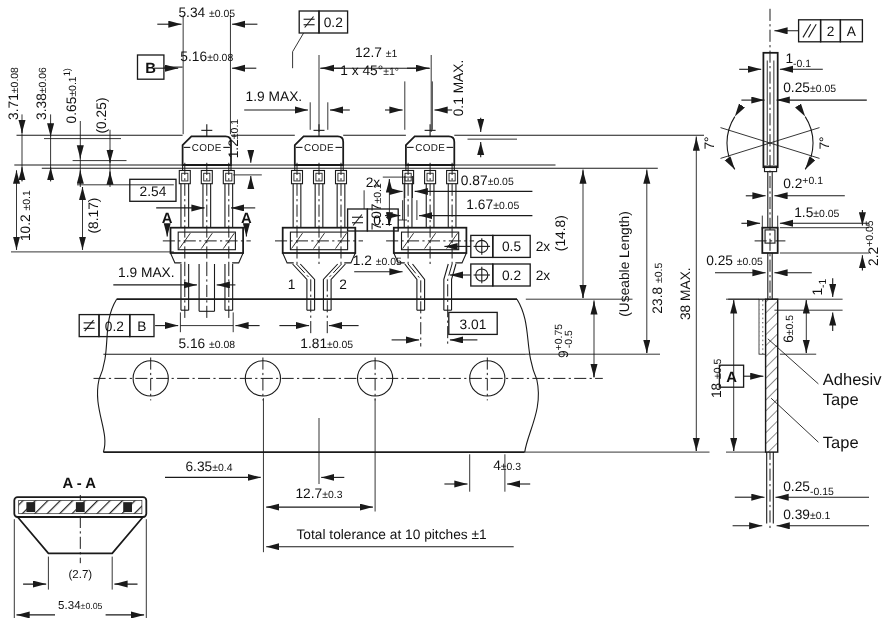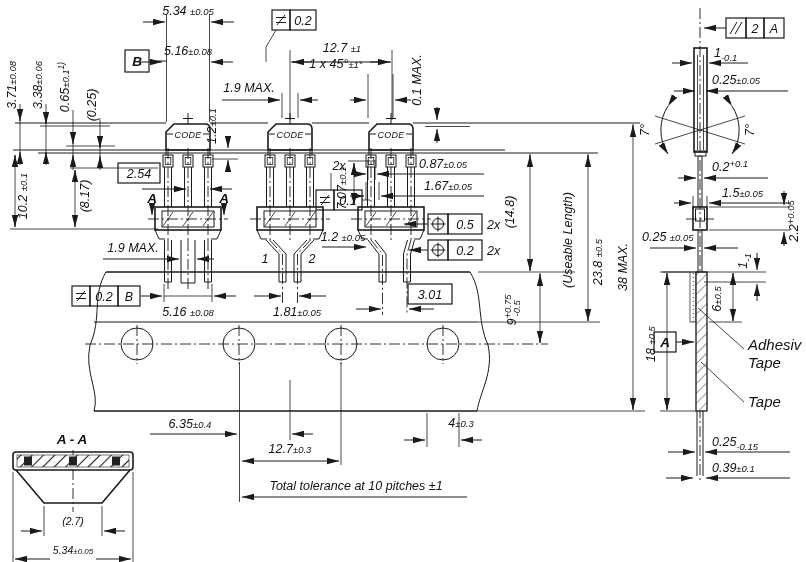--- a/index.html
+++ b/index.html
@@ -1,16 +1,16 @@
 <!DOCTYPE html>
 <html><head>
 <meta charset="utf-8">
 <style>
   html,body{margin:0;padding:0;background:#fff;}
-  #stage{width:806px;height:562px;position:relative;background:#fff;font-style:italic;}
+  #stage{width:806px;height:562px;position:relative;background:#fff;}
   svg{display:block;}
   .ln{stroke:#1a1a1a;stroke-width:1;fill:none;stroke-linecap:butt;}
   .thk{stroke-width:1.6;}
   .thin{stroke-width:0.8;}
   .cl{stroke:#1a1a1a;stroke-width:0.9;fill:none;stroke-dasharray:11 3 2 3;}
   text{font-family:"Liberation Sans","DejaVu Sans",sans-serif;fill:#111;}
   .dim{font-size:12.5px;text-anchor:middle;}
   .start{text-anchor:start;}
   .tol{font-size:9.5px;}
   .sup{font-size:8.5px;}

